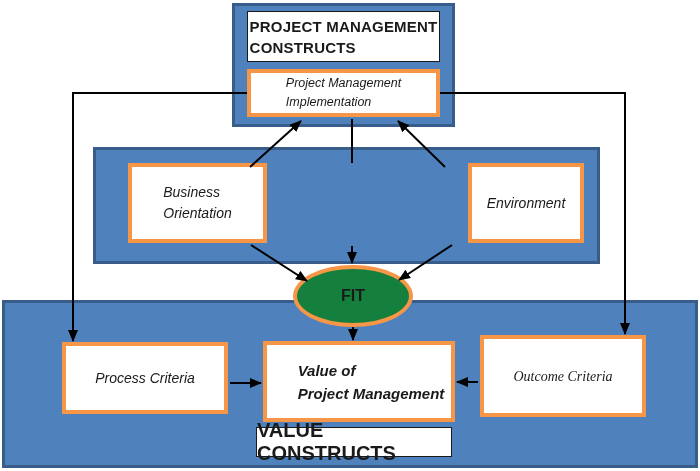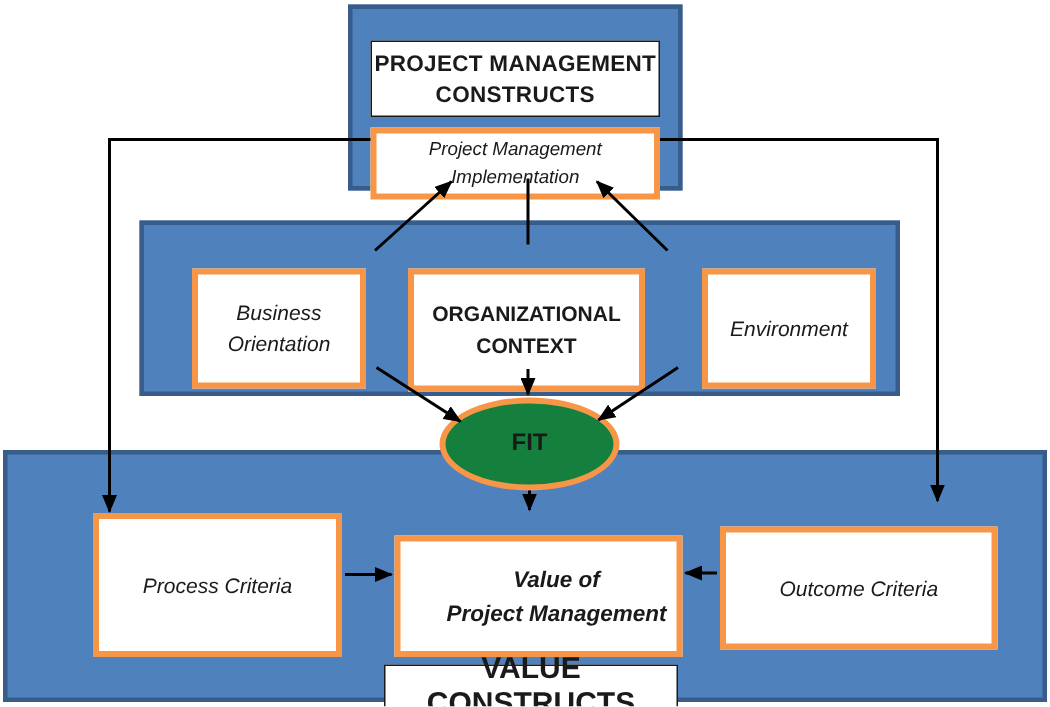--- a/index.html
+++ b/index.html
@@ -20,59 +20,58 @@
     border: 3px solid #385D8A;
     z-index: 1;
   }
 
   
   .wbox {
     background: #ffffff;
     display: flex;
     align-items: center;
     justify-content: center;
-    text-align: center;
+    text-align: left;
     z-index: 2;
     white-space: pre-line;
-    margin-top: 16px;
   }
   .orange { border: 4px solid #F79646; }
   .blackline { border: 1.5px solid #1a1a1a; }
 
   .t-title   { font-weight: bold; font-size: 15px; line-height: 21px; letter-spacing: 0.2px; }
   .t-impl    { font-style: italic; font-size: 12.5px; line-height: 19px; }
   .t-italic  { font-style: italic; font-size: 14px; line-height: 21px; }
   .t-caps    { font-weight: bold; font-size: 14px; line-height: 21px; }
   .t-value   { font-weight: bold; font-style: italic; font-size: 15px; line-height: 23px; padding-left: 24px; }
   .t-vc      { font-weight: bold; font-size: 20px; }
   .t-fit     { font-weight: bold; font-size: 16px; }
 
   
   .top-container    { left: 232px; top: 3px;   width: 223px; height: 124px; }
   .title-box        { left: 247px; top: 11px;  width: 193px; height: 51px; }
   .impl-box         { left: 247px; top: 69px;  width: 193px; height: 48px; }
 
   .mid-container    { left: 93px;  top: 147px; width: 507px; height: 117px; }
-  .biz-box          { left: 128px; top: 163px; width: 116px; height: 80px; }
+  .biz-box          { left: 128px; top: 163px; width: 139px; height: 80px; }
   .org-box          { left: 272px; top: 163px; width: 158px; height: 82px; }
   .env-box          { left: 468px; top: 163px; width: 116px; height: 80px; }
 
   .fit-ellipse {
     left: 293px; top: 265px; width: 120px; height: 62px;
     background: #15803d;
     border: 4px solid #F79646;
     border-radius: 50%;
     display: flex; align-items: center; justify-content: center;
     z-index: 3;
   }
 
   .bottom-container { left: 2px;   top: 300px; width: 696px; height: 168px; }
-  .process-box      { left: 62px;  top: 326px; width: 166px; height: 96px; }
+  .process-box      { left: 62px;  top: 342px; width: 166px; height: 72px; }
   .value-box        { left: 263px; top: 341px; width: 192px; height: 81px; }
-  .outcome-box      { left: 480px; top: 335px; width: 185px; height: 82px; }
+  .outcome-box      { left: 480px; top: 335px; width: 166px; height: 82px; font-family: Liberation Serif, serif; }
   .vc-box           { left: 256px; top: 427px; width: 196px; height: 30px; }
 
   .arrow-layer {
     left: 0; top: 0; width: 700px; height: 471px;
     z-index: 5;
     pointer-events: none;
   }
 </style>
 </head>
 <body>
@@ -83,22 +82,20 @@
   <div class="abs panel mid-container"></div>
   <div class="abs panel bottom-container"></div>
 
   <div class="abs wbox blackline t-title title-box">PROJECT MANAGEMENT
 CONSTRUCTS</div>
   <div class="abs wbox orange t-impl impl-box">Project Management
 Implementation</div>
 
   <div class="abs wbox orange t-italic biz-box">Business
 Orientation</div>
-  <div class="abs wbox orange t-caps org-box">ORGANIZATIONAL
-CONTEXT</div>
   <div class="abs wbox orange t-italic env-box">Environment</div>
 
   <div class="abs fit-ellipse">
     <span class="t-fit">FIT</span>
   </div>
 
   <div class="abs wbox orange t-italic process-box">Process Criteria</div>
   <div class="abs wbox orange t-value value-box">Value of
 Project Management</div>
   <div class="abs wbox orange t-italic outcome-box">Outcome Criteria</div>

